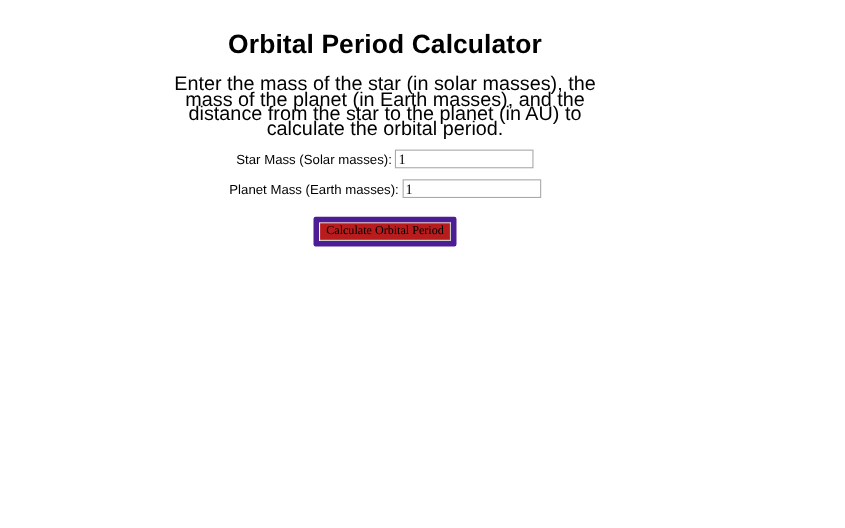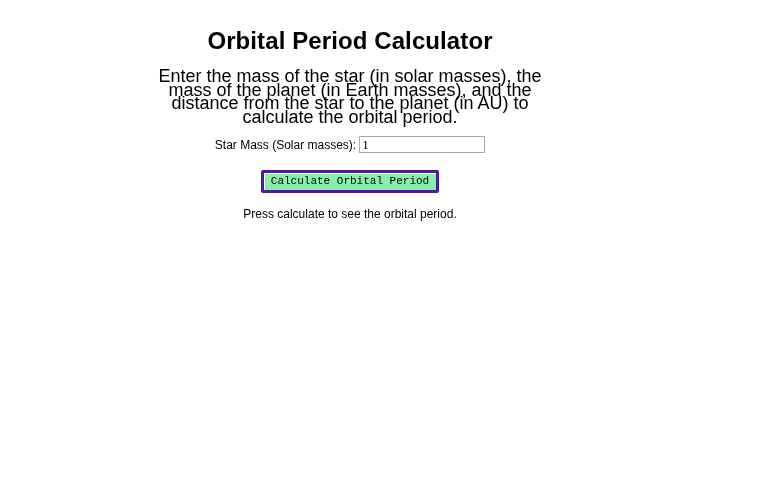--- a/index.html
+++ b/index.html
@@ -77,28 +77,28 @@
     box-sizing: content-box;
     outline: none;
   }
 
   .button-row {
     margin-top: 17px;
     text-align: center;
   }
 
   button.calc-button {
-    font-family: Liberation Mono, monospace;
+    font-family: Liberation Serif, serif;
     font-size: 11px;
     line-height: 13px;
     padding: 2px 7px;
     margin: 0;
     color: #000000;
-    background: #86efac;
-    border: 3px solid #4c1d95;
+    background: #b91c1c;
+    border: 5px solid #4c1d95;
     border-radius: 2px;
     box-shadow: inset 1px 1px 0 #ffffff, inset -1px -1px 0 #c8c8c8;
     cursor: pointer;
   }
 
   p.result {
     font-size: 12px;
     line-height: 14px;
     margin: 14px 0 0 0;
     text-align: center;
@@ -112,23 +112,25 @@
   <h1 class="page-title">Orbital Period Calculator</h1>
 
   <p class="intro">Enter the mass of the star (in solar masses), the mass of the planet (in Earth masses), and the distance from the star to the planet (in AU) to calculate the orbital period.</p>
 
   <div class="form-rows">
 
     <div class="form-row">
       <label>Star Mass (Solar masses):</label><input class="text-field" type="text" value="1" style="">
     </div>
 
+    <div class="form-row">
+      <label>Planet Mass (Earth masses):</label><input class="text-field" type="text" value="1" style="">
+    </div>
 
 
   </div>
 
   <div class="button-row">
     <button class="calc-button" type="button">Calculate Orbital Period</button>
   </div>
 
-  <p class="result">Press calculate to see the orbital period.</p>
 
 </div>
 
 </body></html>

